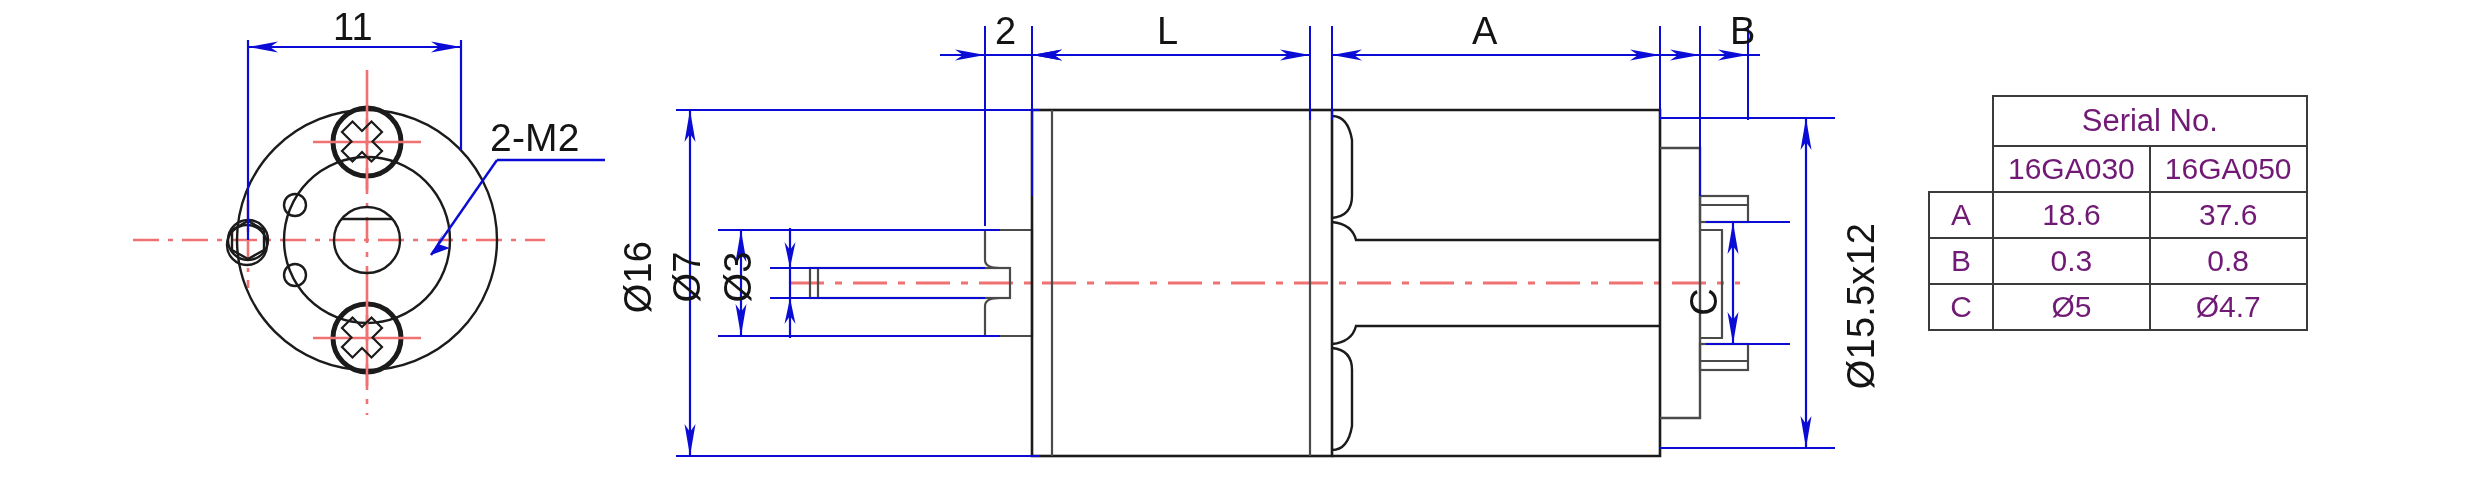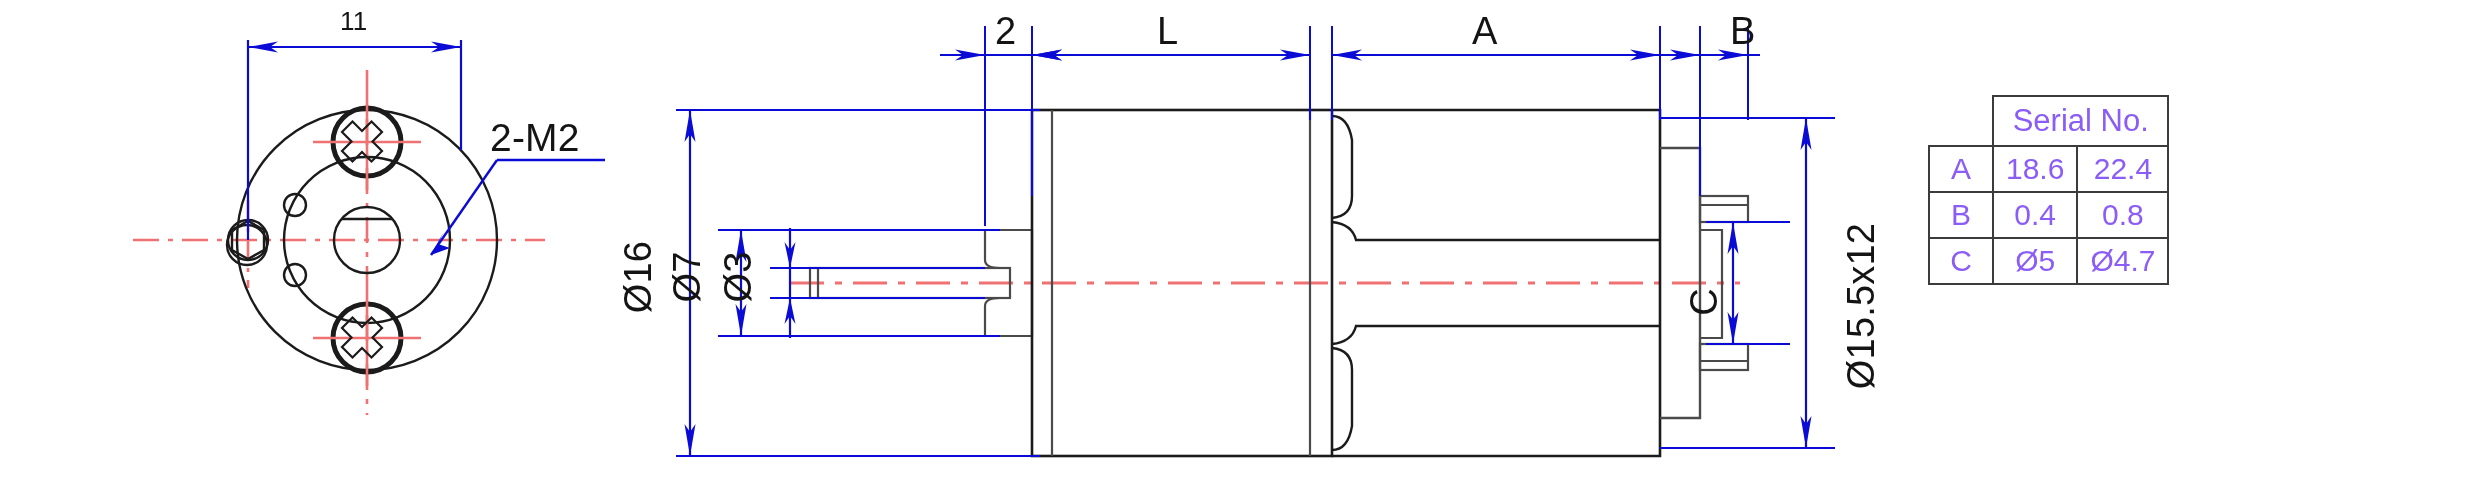--- a/index.html
+++ b/index.html
@@ -26,21 +26,21 @@
 
   
   #parts-table{
     position:absolute;
     left:1928px; top:95px;
     border-collapse:collapse;
     background:#fff;
   }
   #parts-table td, #parts-table th{
     border:2px solid #3b3b3b;
-    color:#8b5cf6;
+    color:#701a75;
     font-weight:400;
     font-family:"Liberation Sans","DejaVu Sans",sans-serif;
     font-size:30px;
     text-align:center;
     padding:3px 8px;
     white-space:nowrap;
   }
   #parts-table .lead-col{ width:42px; padding:3px 10px; }
   #parts-table .sn-head{ font-size:31px; padding:6px 8px; }
   #parts-table .model-head{ font-size:30px; padding:5px 14px; }
@@ -227,21 +227,21 @@
         <line x1="1660" y1="118" x2="1835" y2="118" stroke="#0b0bd6" stroke-width="2"></line>
         <line x1="1660" y1="448" x2="1835" y2="448" stroke="#0b0bd6" stroke-width="2"></line>
         <line x1="1806" y1="118" x2="1806" y2="448" stroke="#0b0bd6" stroke-width="2.2"></line>
         <path d="M1806,118 L1800.5,150 L1806,142 L1811.5,150 Z" fill="#0b0bd6"></path>
         <path d="M1806,448 L1800.5,416 L1806,424 L1811.5,416 Z" fill="#0b0bd6"></path>
       </g>
 
     </g>
   </svg>
 
-  <div class="lbl" style="left:340px; top:8px; font-size:26px;">11</div>
+  <div class="lbl" style="left:333px; top:8px; font-size:38px;">11</div>
 
   <div class="lbl" style="left:490px; top:118px; font-size:39px;">2-M2</div>
 
   <div class="lbl" style="left:995px; top:12px; font-size:38px;">2</div>
   <div class="lbl" style="left:1157px; top:12px; font-size:38px;">L</div>
   <div class="lbl" style="left:1472px; top:12px; font-size:38px;">A</div>
   <div class="lbl" style="left:1730px; top:12px; font-size:38px;">B</div>
 
   <div class="lbl vert" style="left:602px; top:258px; font-size:38px; transform:rotate(-90deg);">Ø16</div>
   <div class="lbl vert" style="left:661px; top:258px; font-size:38px; transform:rotate(-90deg);">Ø7</div>
@@ -250,27 +250,32 @@
   <div class="lbl vert" style="left:1690px; top:283px; font-size:38px; transform:rotate(-90deg);">C</div>
   <div class="lbl vert" style="left:1778px; top:287px; font-size:38px; transform:rotate(-90deg);">Ø15.5x12</div>
 
   <table id="parts-table">
     <tbody>
       <tr>
         <td class="no-box"></td>
         <td class="sn-head" colspan="2">Serial No.</td>
       </tr>
       <tr>
+        <td class="no-box"></td>
+        <td class="model-head">16GA030</td>
+        <td class="model-head">16GA050</td>
+      </tr>
+      <tr>
         <td class="lead-col">A</td>
         <td class="val">18.6</td>
-        <td class="val">22.4</td>
+        <td class="val">37.6</td>
       </tr>
       <tr>
         <td class="lead-col">B</td>
-        <td class="val">0.4</td>
+        <td class="val">0.3</td>
         <td class="val">0.8</td>
       </tr>
       <tr>
         <td class="lead-col">C</td>
         <td class="val">Ø5</td>
         <td class="val">Ø4.7</td>
       </tr>
     </tbody>
   </table>
 

